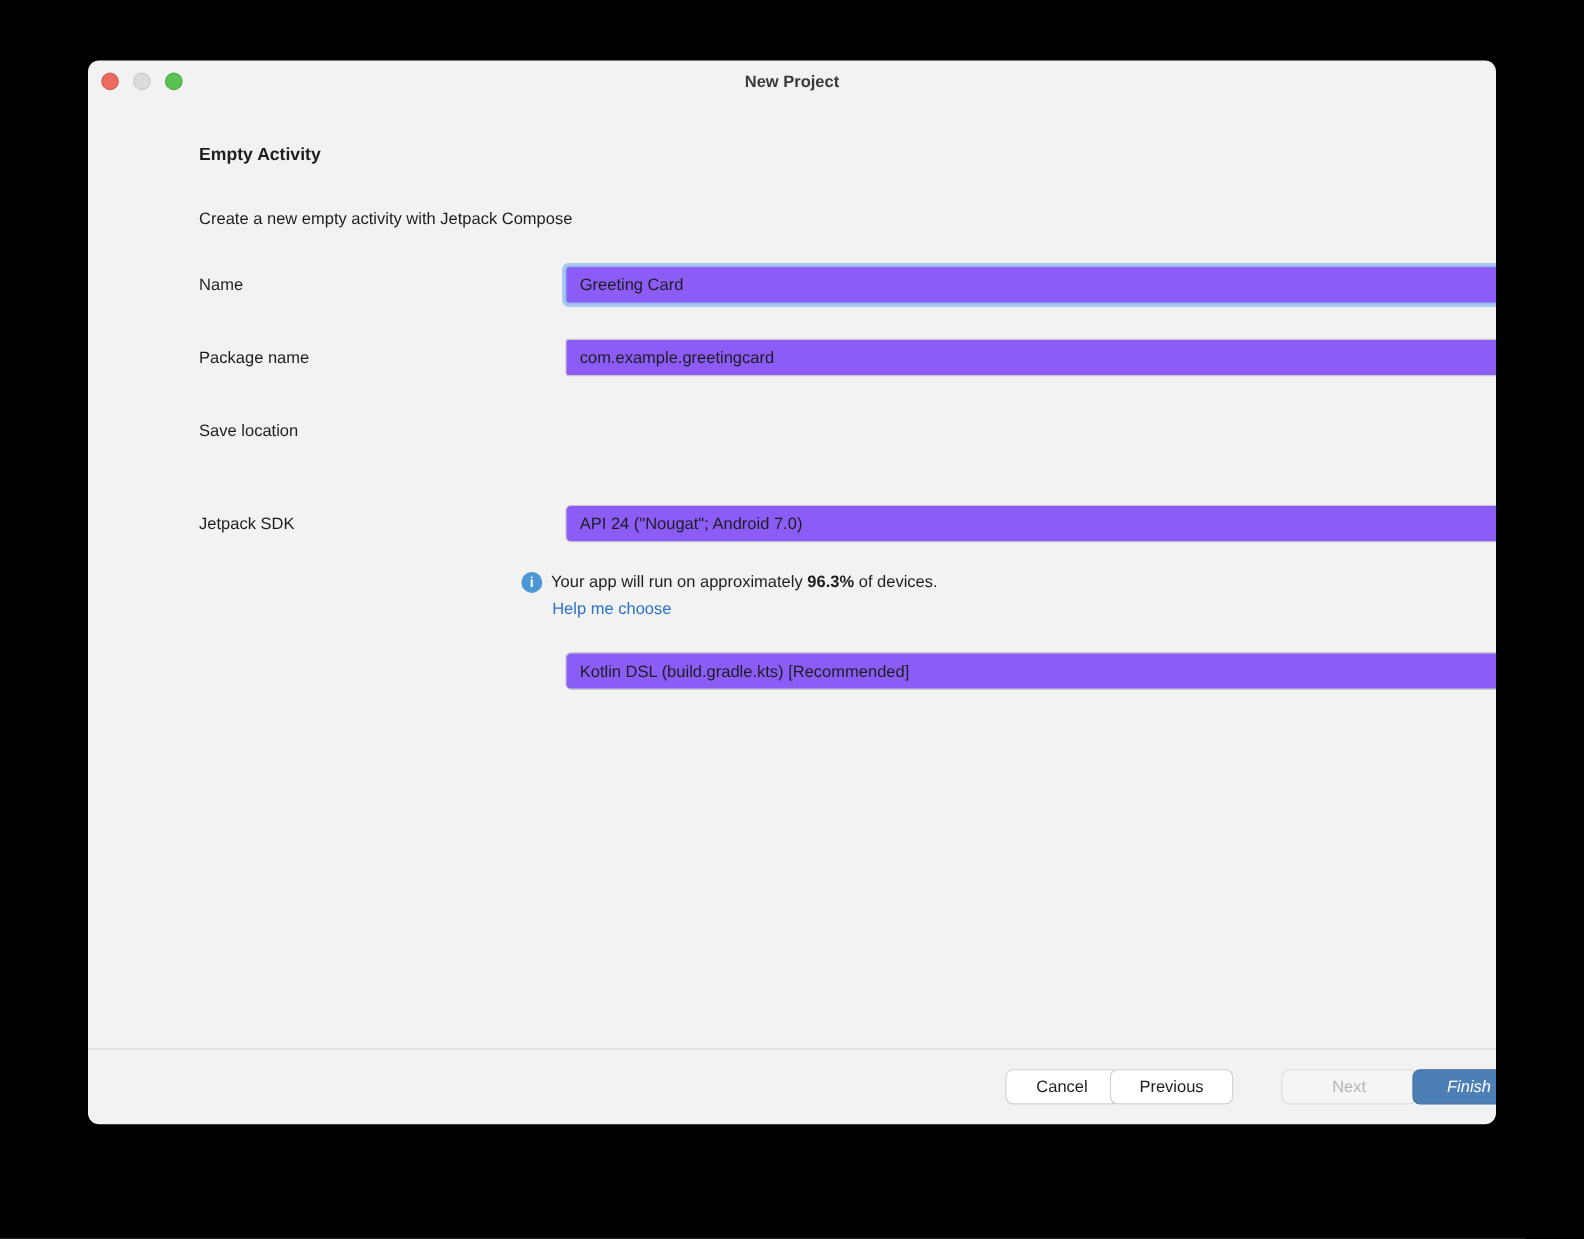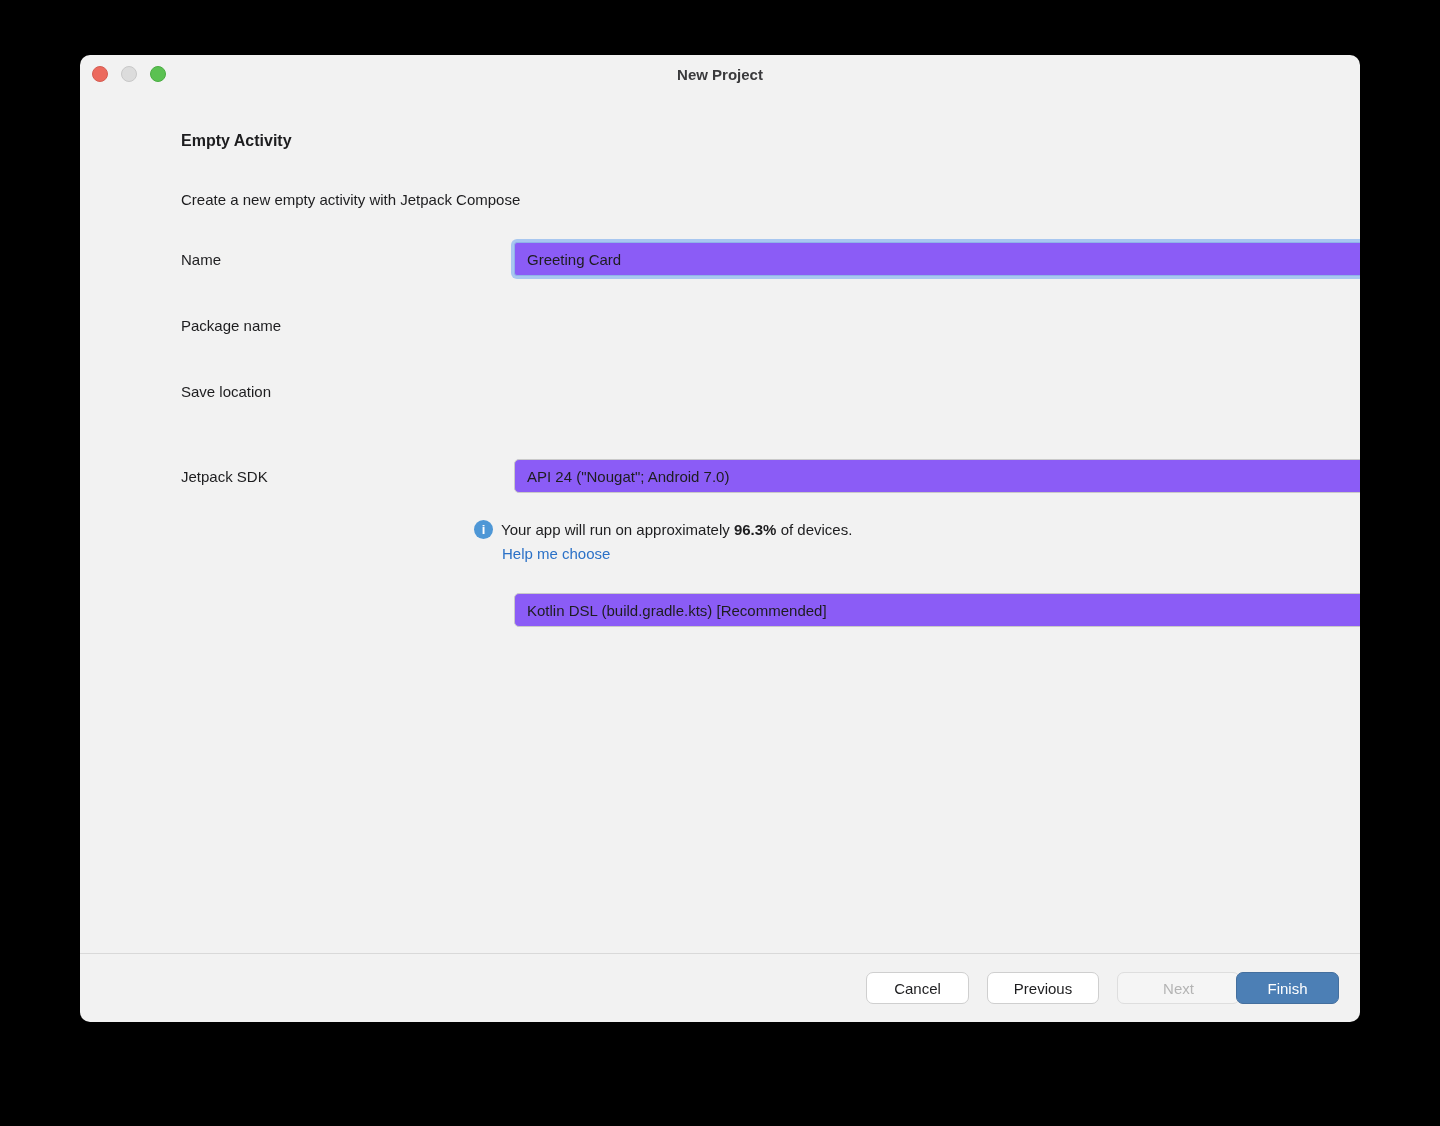--- a/index.html
+++ b/index.html
@@ -85,26 +85,26 @@
     width:19px; height:19px; border-radius:50%; border:1.5px solid #a0a0a0;
     color:#8a8a8a; font-size:12px;
     display:flex; align-items:center; justify-content:center; flex:0 0 auto;
   }
 
   .separator { position:absolute; left:0; top:898px; width:100%; height:1px; background:#d9d9d9; }
 
   .btn {
     position:absolute; top:917px; height:32px; border-radius:7px;
     font-family:inherit; font-size:15px; color:#1d1d1f;
-    background:#fff; border:1px solid #cfcfcf; cursor:pointer;
+    background:#fff; border:1px solid #cfcfcf; cursor:pointer;margin-left:48px;
   }
   .btn-cancel   { left:786px;  width:103px; }
-  .btn-previous { left:907px;  width:112px; }
+  .btn-previous { left:881px;  width:112px; }
   .btn-next     { left:1037px; width:123px; background:#f5f5f5; border:1px solid #dedede; color:#b4b4b4; cursor:default; }
-  .btn-finish   { left:1156px; width:103px; background:#4c7fb5; border:1px solid #446f9e; color:#fff; }
+  .btn-finish   { left:1156px; width:103px; background:#4c7fb5; border:1px solid #446f9e; color:#fff;font-style:italic; }
 </style>
 </head>
 <body>
 
 <div class="window">
 
   <div class="titlebar">
     <span class="tl tl-close"></span>
     <span class="tl tl-min"></span>
     <span class="tl tl-zoom"></span>
@@ -113,20 +113,23 @@
 
   <div class="heading">Empty Activity</div>
   <div class="description">Create a new empty activity with Jetpack Compose</div>
 
   <div class="row-label row-name">Name</div>
   <div class="field focused row-name">
     <input class="text-input" type="text" value="Greeting Card" style="">
   </div>
 
   <div class="row-label row-package">Package name</div>
+  <div class="field row-package">
+    <input class="text-input" type="text" value="com.example.greetingcard" style="">
+  </div>
 
   <div class="row-label row-save">Save location</div>
 
   <div class="row-label row-sdk">Jetpack SDK</div>
   <div class="dropdown row-sdk">
     <span>API 24 ("Nougat"; Android 7.0)</span>
     <span class="arrow"></span>
   </div>
 
   <div class="sdk-note">

